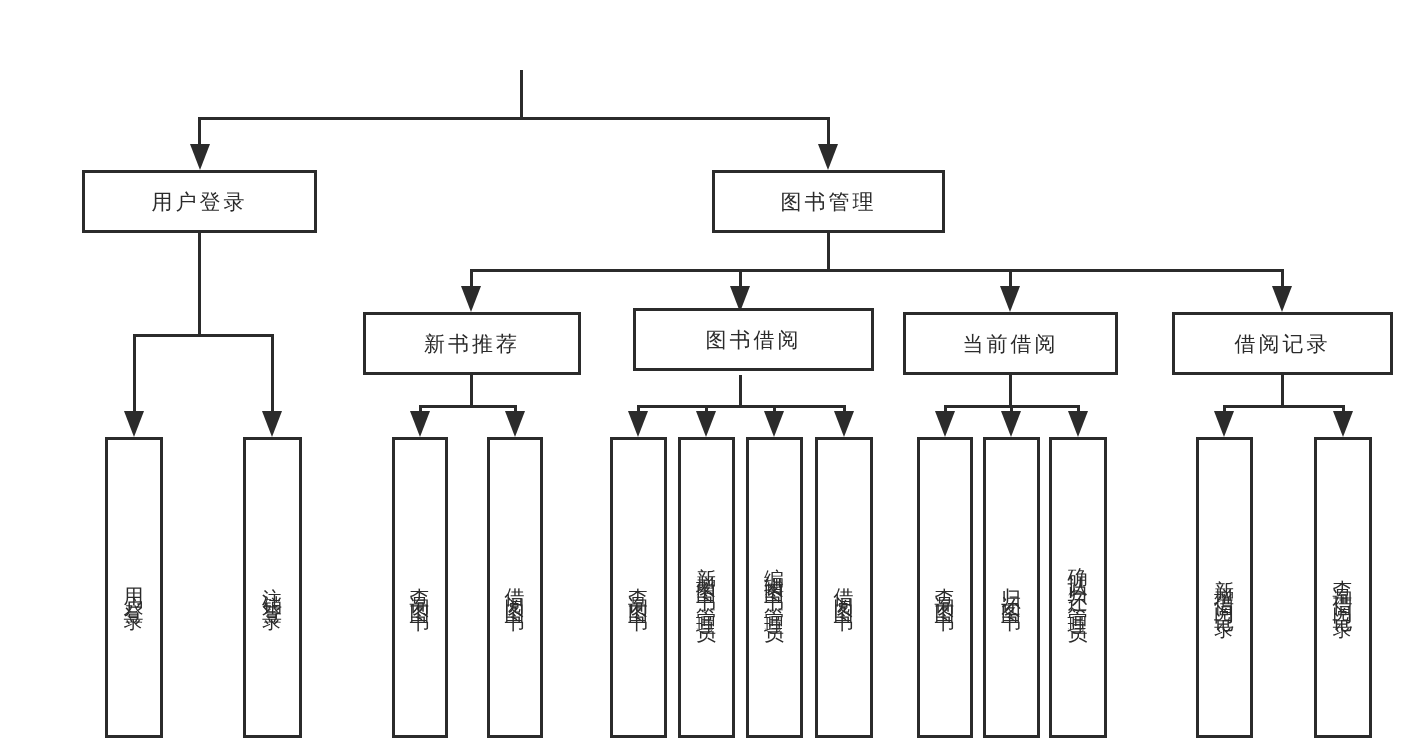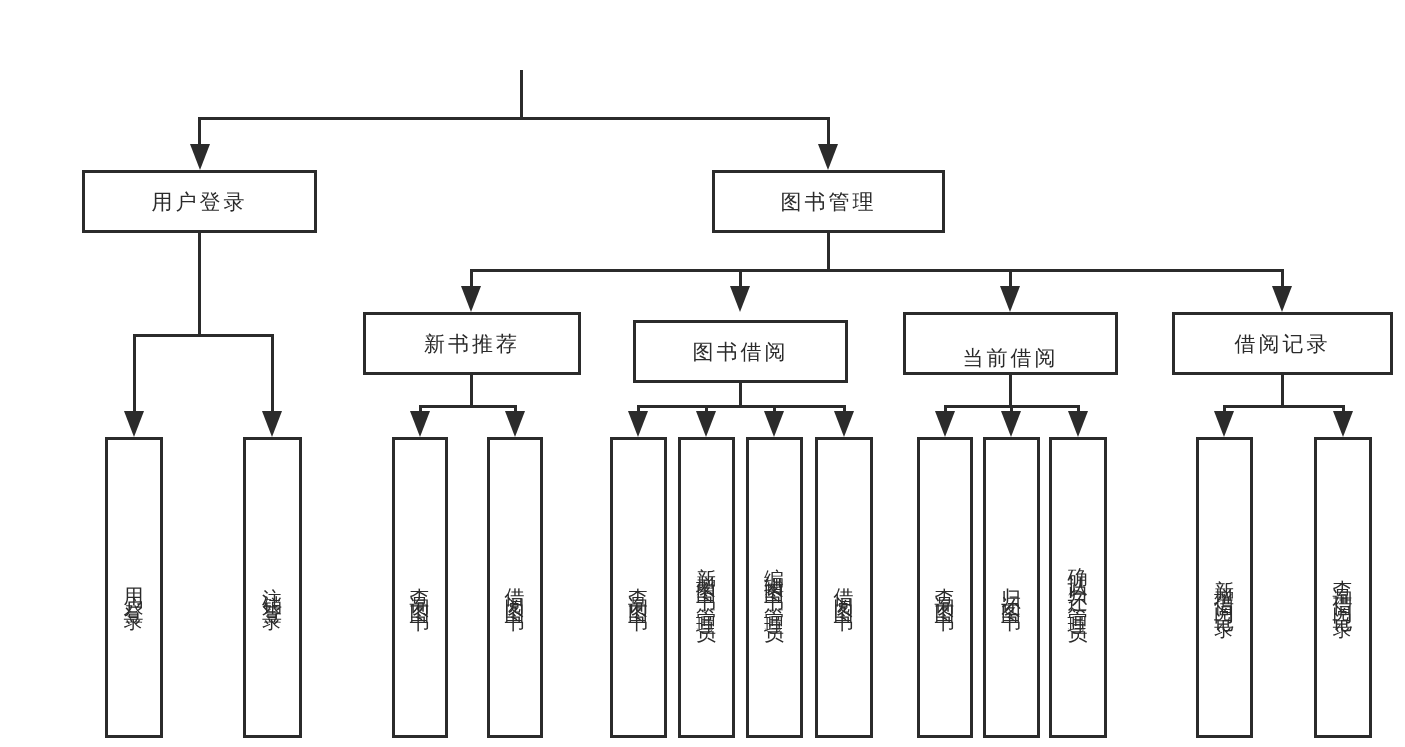--- a/index.html
+++ b/index.html
@@ -132,24 +132,24 @@
   <div class="box" style="left:82px;top:170px;width:235px;height:63px;">
     <span>用户登录</span>
   </div>
   <div class="box" style="left:712px;top:170px;width:233px;height:63px;">
     <span>图书管理</span>
   </div>
 
   <div class="box" style="left:363px;top:312px;width:218px;height:63px;">
     <span>新书推荐</span>
   </div>
-  <div class="box" style="left:633px;top:320px;width:215px;height:63px;">
+  <div class="box" style="left:633px;top:308px;width:241px;height:63px;">
     <span>图书借阅</span>
   </div>
-  <div class="box" style="left:903px;top:312px;width:215px;height:63px;align-items:flex-end;">
+  <div class="box" style="left:903px;top:312px;width:215px;height:63px;">
     <span>当前借阅</span>
   </div>
   <div class="box" style="left:1172px;top:312px;width:221px;height:63px;">
     <span>借阅记录</span>
   </div>
 
   <div class="vbox" style="left:105px;top:437px;width:58px;height:301px;">
     <span class="vtext">用户登录</span>
   </div>
   <div class="vbox" style="left:243px;top:437px;width:59px;height:301px;">

